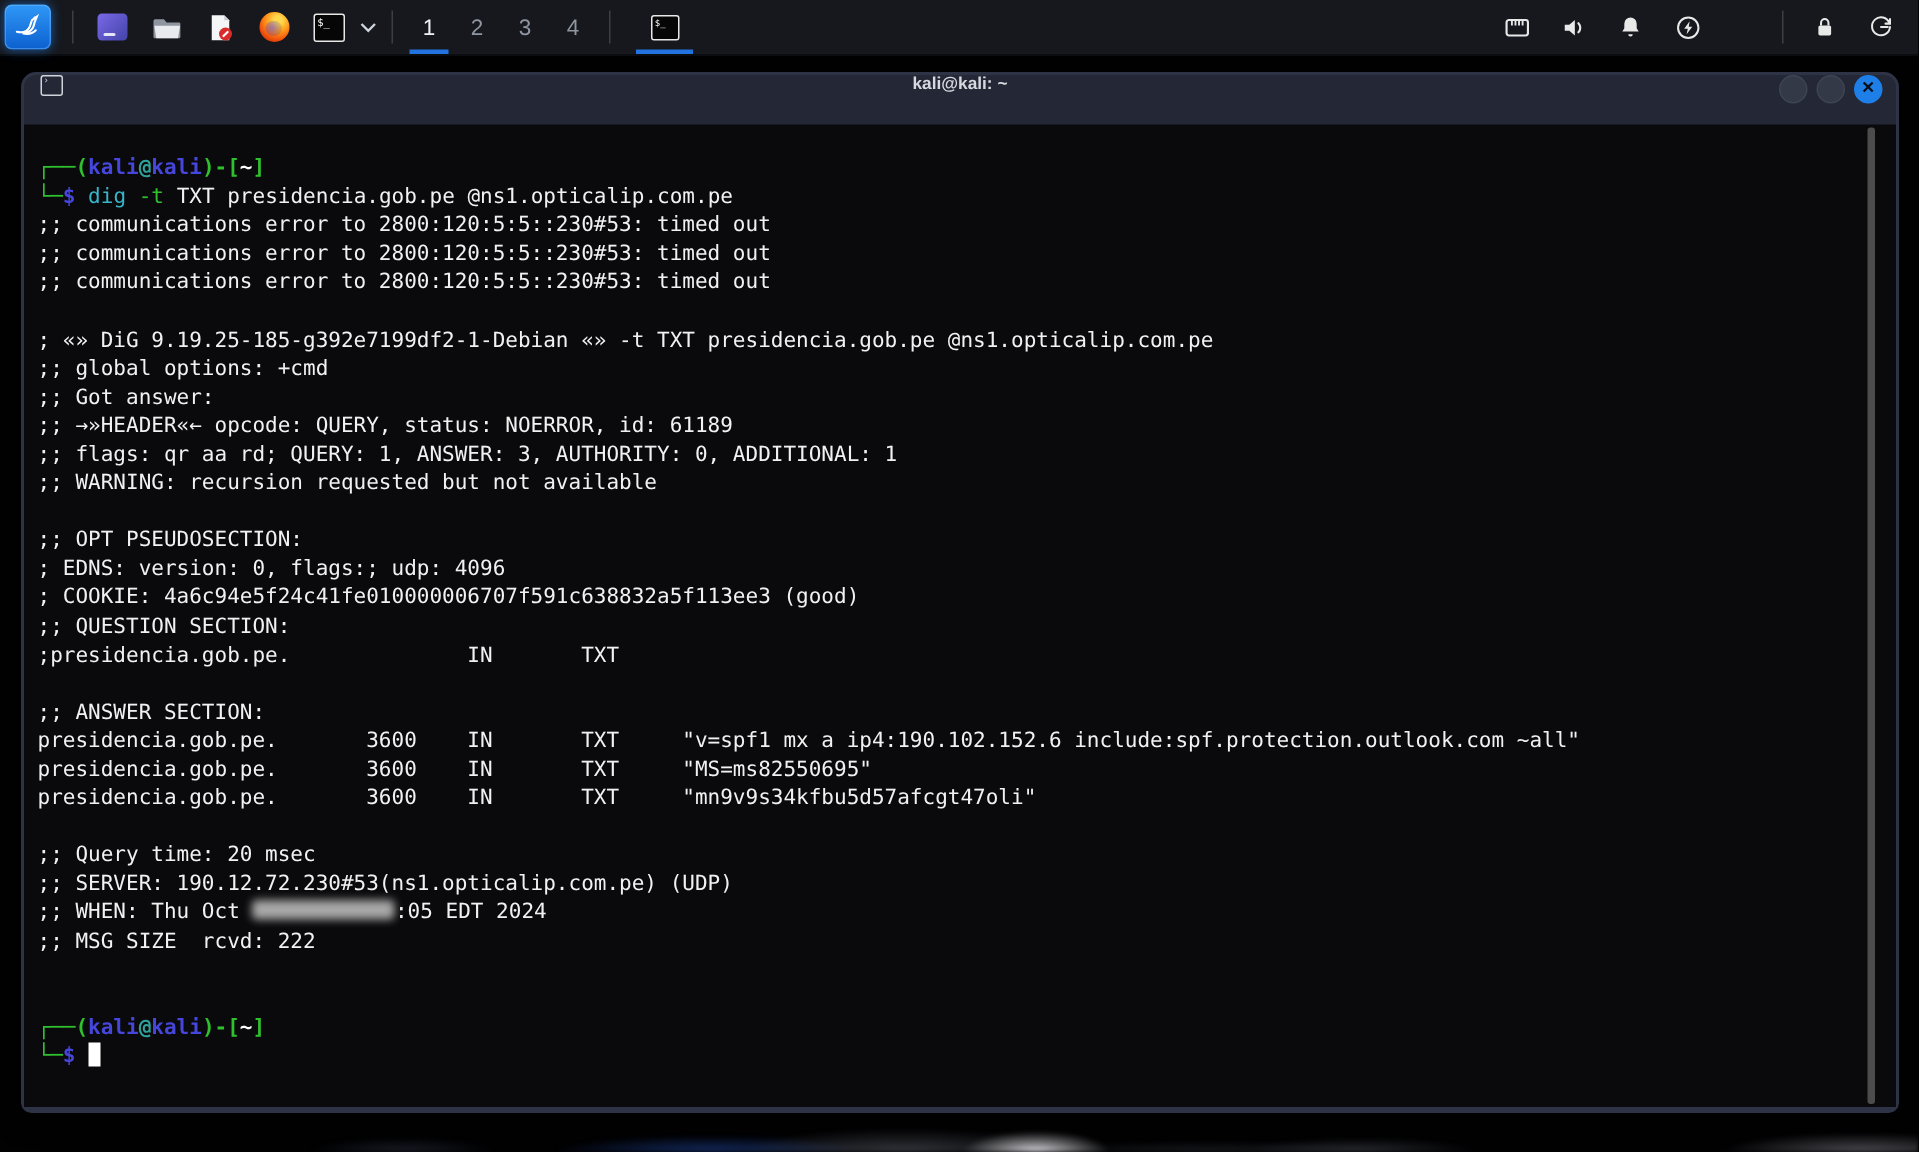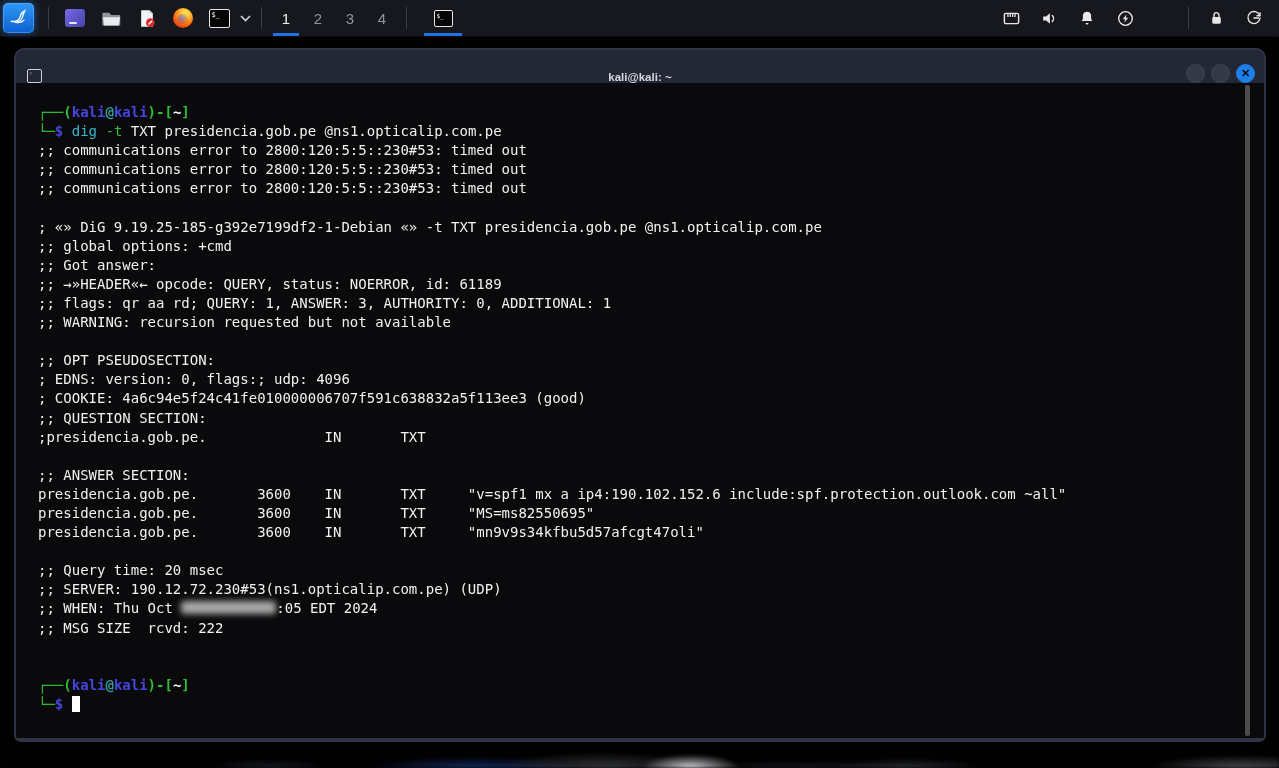--- a/index.html
+++ b/index.html
@@ -45,35 +45,35 @@
   .tray{margin-left:auto;display:flex;align-items:center;}
   .ticon{width:22px;height:22px;margin:0 8px;display:flex;align-items:center;justify-content:center;}
   .tray .gap{width:36px;}
   .tray .end-pad{width:6px;}
 
   
   .window{position:absolute;left:14px;top:48px;width:1252px;height:694px;box-sizing:border-box;
     border:2px solid #2e3446;border-bottom-width:4px;border-radius:10px 10px 7px 7px;
     background:#242836;display:flex;flex-direction:column;z-index:5;
     box-shadow:0 4px 18px rgba(0,0,0,.6);}
-  .titlebar{height:33px;display:flex;align-items:flex-end;position:relative;flex:0 0 auto;}
+  .titlebar{height:33px;display:flex;align-items:flex-start;position:relative;flex:0 0 auto;}
   .tb-icon{width:15px;height:14px;border:1.5px solid #cfd3db;border-radius:2px;margin-left:11px;
     box-sizing:border-box;color:#cfd3db;font-size:6px;line-height:6px;padding-left:1px;
     font-family:"DejaVu Sans Mono",monospace;}
   .tb-title{position:absolute;left:0;right:0;text-align:center;color:#d6d9de;font-size:11.5px;font-weight:bold;}
   .tb-btns{margin-left:auto;display:flex;align-items:center;gap:6px;margin-right:9px;z-index:2;}
   .wbtn{width:19px;height:19px;border-radius:50%;background:#333947;border:1px solid #3e4454;box-sizing:border-box;}
   .wbtn.close{background:#1e7fe8;border-color:#1e7fe8;display:flex;align-items:center;justify-content:center;
     color:#0a0d14;font-size:11px;font-weight:bold;line-height:1;}
   .menubar{height:23px;display:flex;align-items:center;padding-left:14px;flex:0 0 auto;}
   .menu-item{color:#e8eaee;font-size:13.5px;margin-right:20px;}
 
   
   .term{flex:1;background:#0a0a0c;position:relative;overflow:hidden;}
-  .term pre{margin:0;padding:20px 24px 0 22px;font-family:"DejaVu Sans Mono",monospace;
+  .term pre{margin:0;padding:20px 24px 0 9px;font-family:"DejaVu Sans Mono",monospace;
     font-size:14px;line-height:19.1px;color:#f1f1f1;}
   .trow{white-space:pre;}
   .c-fg{color:#f1f1f1;margin-top:44px;}
   .c-green{color:#2fc02f;font-weight:bold;}
   .c-g2{color:#2fc02f;}
   .c-blue{color:#4646dd;font-weight:bold;}
   .c-teal{color:#2fa39b;font-weight:bold;}
   .c-white{color:#ffffff;font-weight:bold;}
   .c-cyan{color:#38b5c9;margin-top:13px;}
   .redacted{display:inline-block;width:95px;height:13px;border-radius:3px;background:#a8a8a8;

